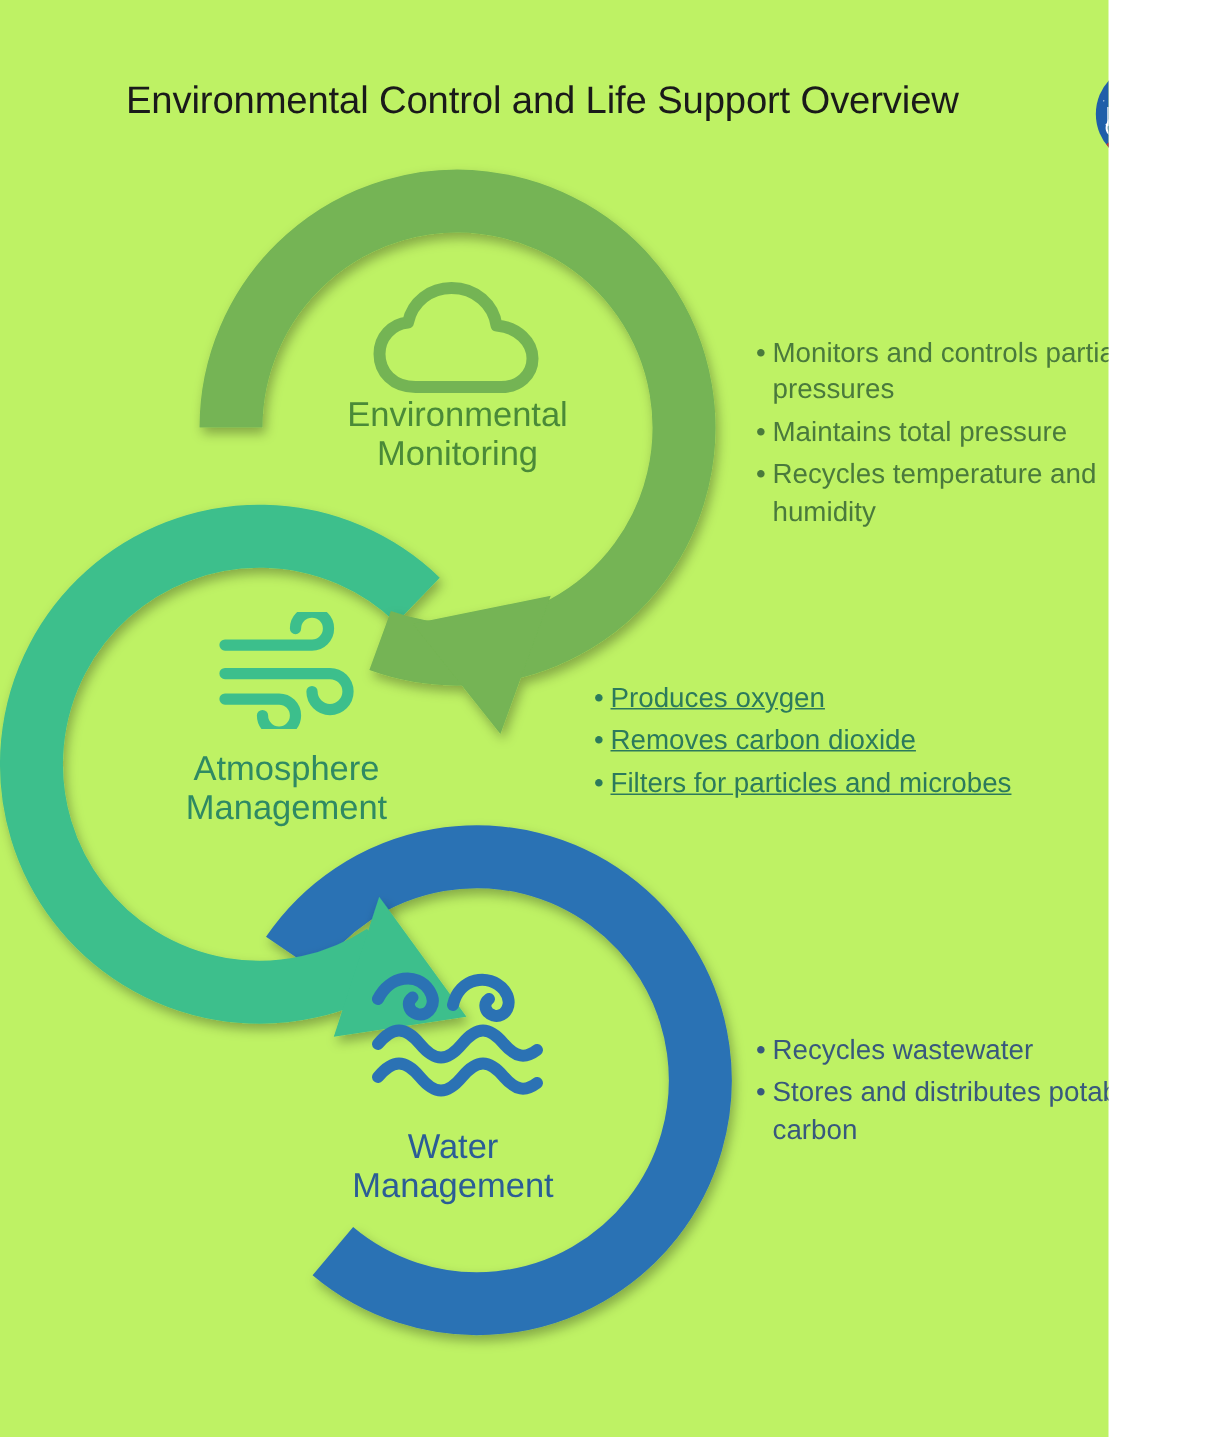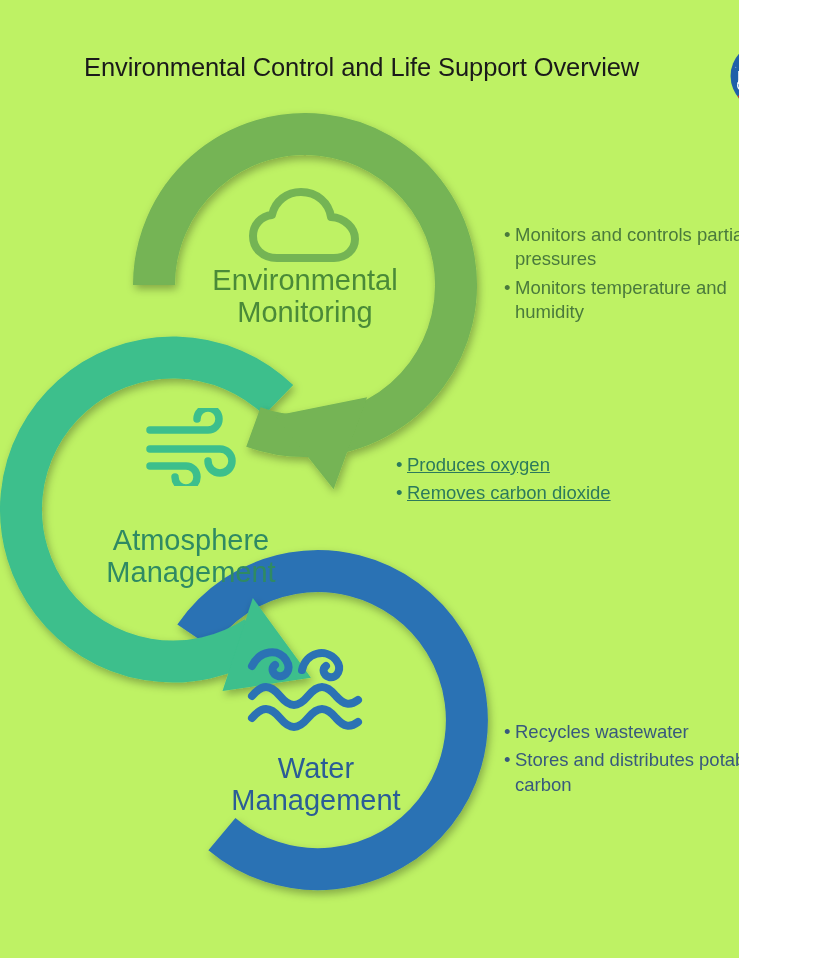--- a/index.html
+++ b/index.html
@@ -45,38 +45,38 @@
     top: 0;
     width: 820px;
     height: 958px;
   }
 
   
   .node-label {
     position: absolute;
     text-align: center;
     line-height: 1.12;
-    font-size: 29px;
+    font-size: 23px;
     white-space: pre-line;
   }
   #label-environmental {
     left: 165px;
     top: 264px;
     width: 280px;
     color: #4a8a38;
   }
   #label-atmosphere {
     left: 52px;
-    top: 524px;
+    top: 500px;
     width: 278px;
     color: #2f8a63;
     text-align: center;
   }
   #label-water {
-    left: 186px;
+    left: 172px;
     top: 752px;
     width: 260px;
     color: #2b5d96;
   }
 
   
   .node-icon {
     position: absolute;
   }
   #icon-cloud   { left: 247px; top: 186px; }
@@ -109,21 +109,21 @@
   }
   #bullets-atmosphere {
     left: 396px;
     top: 453px;
     width: 320px;
     color: #2c7a5c;
     text-decoration: underline;
   }
   #bullets-water {
     left: 504px;
-    top: 720px;
+    top: 688px;
     width: 300px;
     color: #38597d;
   }
 </style>
 </head>
 <body>
 
 <div id="page">
 
   <div id="page-title">Environmental Control and Life Support Overview</div>
@@ -248,26 +248,28 @@
 Monitoring</div>
 
   <div class="node-label" id="label-atmosphere">Atmosphere
 Management</div>
 
   <div class="node-label" id="label-water">Water
 Management</div>
 
   <div class="bullets" id="bullets-environmental">
       <span class="bullet-item">Monitors and controls partial pressures</span>
-      <span class="bullet-item">Monitors temperature and humidity</span>
+      <span class="bullet-item">Maintains total pressure</span>
+      <span class="bullet-item">Recycles temperature and humidity</span>
     </div>
 
   <div class="bullets" id="bullets-atmosphere">
       <span class="bullet-item">Produces oxygen</span>
       <span class="bullet-item">Removes carbon dioxide</span>
+      <span class="bullet-item">Filters for particles and microbes</span>
     </div>
 
   <div class="bullets" id="bullets-water">
       <span class="bullet-item">Recycles wastewater</span>
       <span class="bullet-item">Stores and distributes potable carbon</span>
     </div>
 
 </div>
 
 </body></html>

